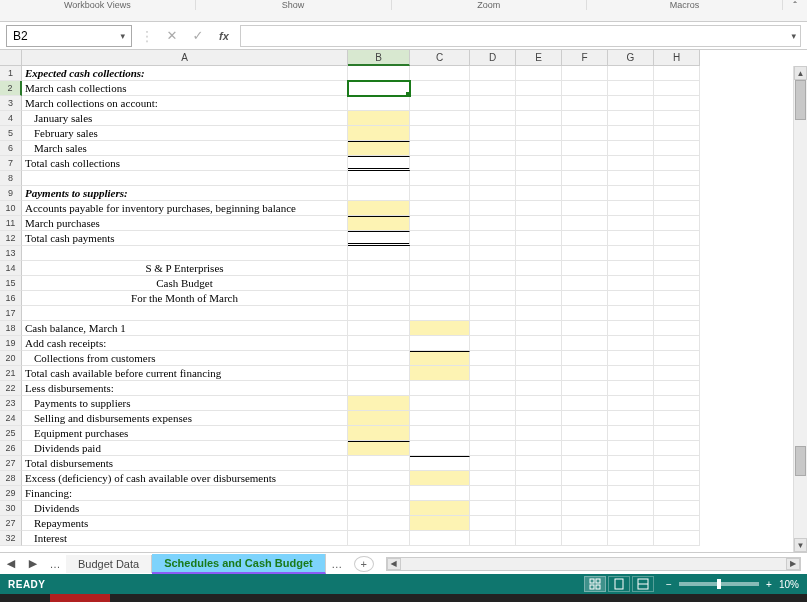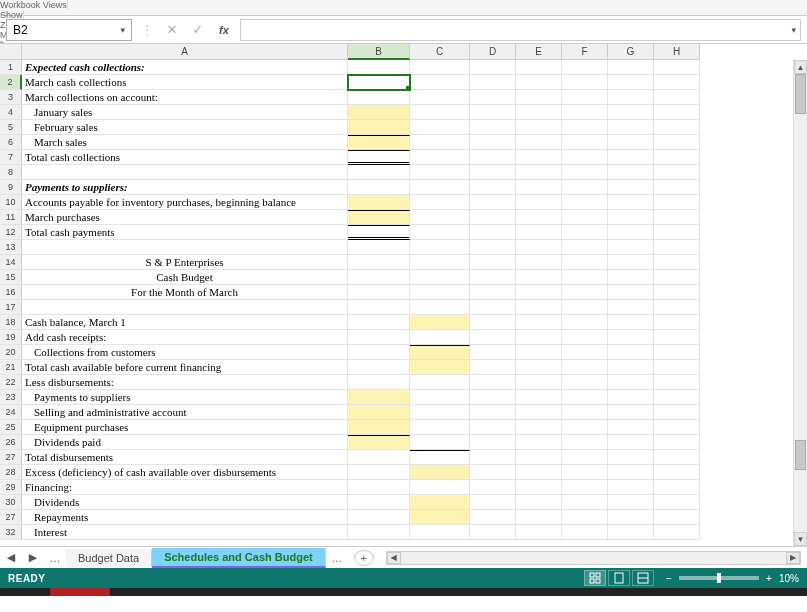--- a/index.html
+++ b/index.html
@@ -1,18 +1,18 @@
 <!DOCTYPE html>
 <html><head>
 <meta charset="utf-8">
 <style>
   * { box-sizing: border-box; margin: 0; padding: 0; font-family: Arial, sans-serif; }
   html, body { width: 807px; height: 612px; overflow: hidden; background: #fff; }
   
-  .ribbon-groups { display:flex; height:16px; background:#f5f5f5; border-bottom:1px solid #ccc; font-size:9px; color:#666; align-items:flex-start;flex-direction:column; }
+  .ribbon-groups { display:flex; height:22px; background:#f5f5f5; border-bottom:1px solid #ccc; font-size:9px; color:#666; align-items:flex-start; }
   .ribbon-groups div { flex:1; text-align:center; border-right:1px solid #ddd; }
   .ribbon-groups .close-x { flex:0 0 24px; border:none; font-size:11px; color:#444; cursor:default; }
   
   .namebox-row { display:flex; align-items:center; height:28px; padding:4px 6px; gap:6px; border-bottom:1px solid #ccc; background:#fff; }
   .namebox { width:126px; height:22px; border:1px solid #aaa; font-size:12px; padding:2px 6px; display:flex; align-items:center; justify-content:space-between; background:#fff; }
   .namebox .chev { font-size:9px; color:#555; }
   .fx-sep { color:#ccc; font-size:14px; padding:0 2px; }
   .fx-btn { width:20px; text-align:center; color:#aaa; font-size:13px; }
   .fx-btn.fx { font-style: italic; color:#555; font-weight:bold; font-size:11px; }
   .formula-bar { flex:1; height:22px; border:1px solid #ccc; background:#fff; display:flex; align-items:center; justify-content:flex-end; padding-right:4px; }
@@ -367,21 +367,21 @@
         <div class="cell cA indent">Payments to suppliers</div>
         <div class="cell cB hl"></div>
         <div class="cell cC"></div>
         <div class="cell cD"></div>
         <div class="cell cE"></div>
         <div class="cell cF"></div>
         <div class="cell cG"></div>
         <div class="cell cH"></div>
       </div>
       <div class="row">
-        <div class="cell cA indent">Selling and administrative account</div>
+        <div class="cell cA indent">Selling and disbursements expenses</div>
         <div class="cell cB hl"></div>
         <div class="cell cC"></div>
         <div class="cell cD"></div>
         <div class="cell cE"></div>
         <div class="cell cF"></div>
         <div class="cell cG"></div>
         <div class="cell cH"></div>
       </div>
       <div class="row">
         <div class="cell cA indent">Equipment purchases</div>

